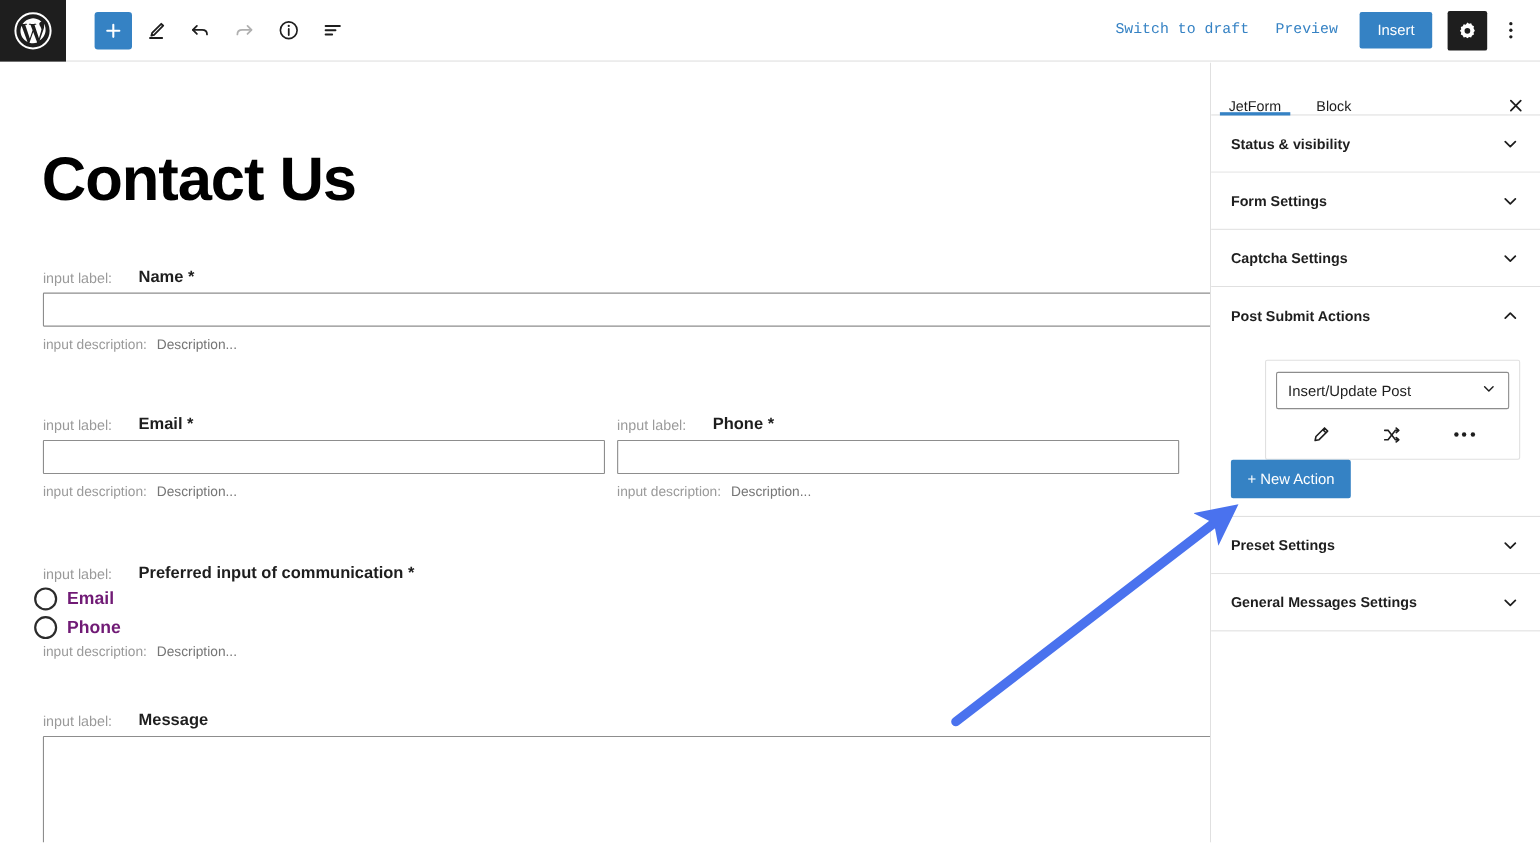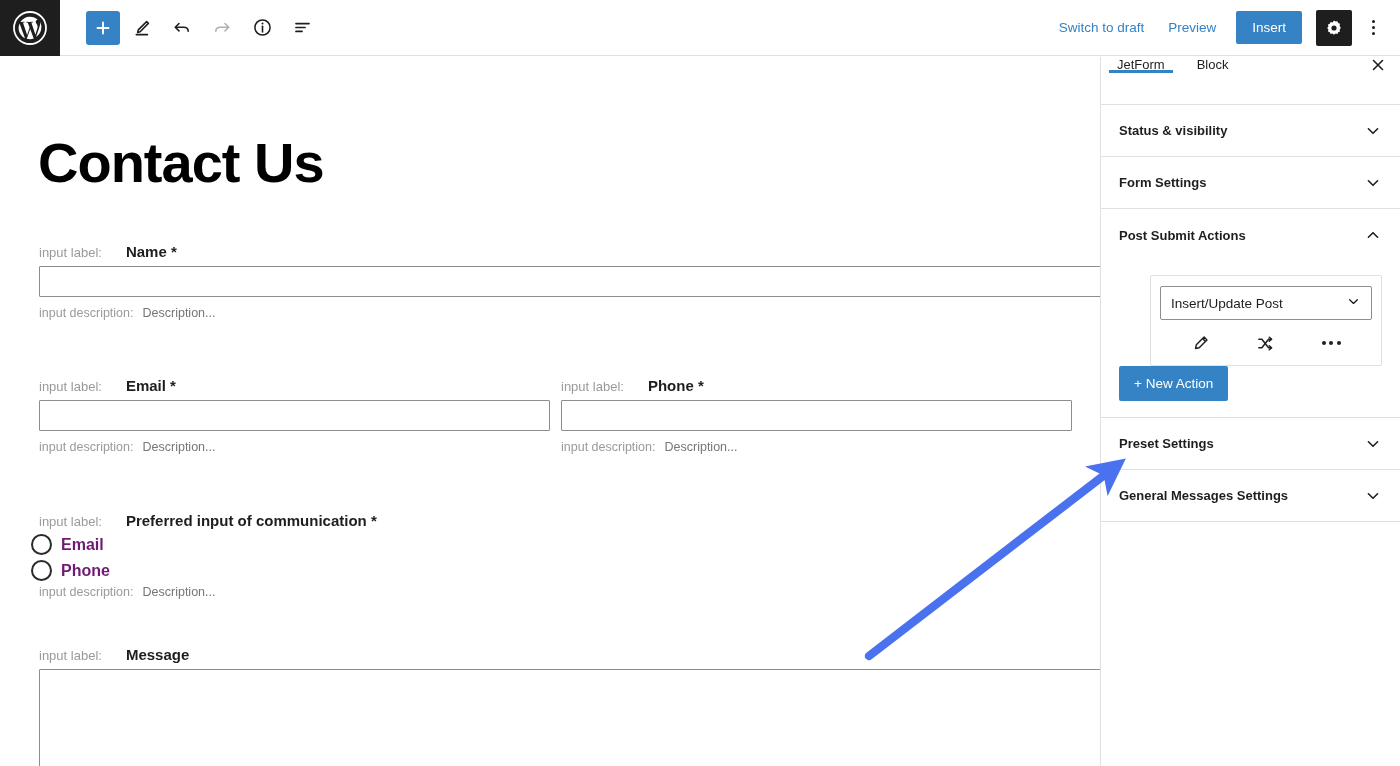--- a/index.html
+++ b/index.html
@@ -28,21 +28,21 @@
     display: flex; align-items: center; justify-content: center;
     background: transparent; border: none; cursor: pointer; color: #1e1e1e;
   }
   .tool-btn.primary { background: #3582c4; color: #fff; width: 34px; height: 34px; border-radius: 3px; }
   .tool-btn.disabled { color: #b0b0b0; }
   .header-right {
     margin-left: auto; display: flex; align-items: center; gap: 0; padding-right: 12px;
   }
   .link-btn {
     background: none; border: none; color: #3582c4; font-size: 13.5px;
-    padding: 8px 12px; cursor: pointer; font-family: Liberation Sans, sans-serif; white-space: nowrap;
+    padding: 8px 12px; cursor: pointer; font-family: Liberation Mono, monospace; white-space: nowrap;
   }
   .update-btn {
     background: #3582c4; color: #fff; border: none; border-radius: 2px;
     font-size: 13.5px; padding: 9px 16px; margin-left: 8px; cursor: pointer;
     font-family: inherit;
   }
   .gear-btn {
     width: 36px; height: 36px; margin-left: 14px; border-radius: 2px;
     background: #1e1e1e; color: #fff; border: none; cursor: pointer;
     display: flex; align-items: center; justify-content: center;
@@ -93,21 +93,21 @@
     display: block; border: 1px solid #8d8d8d; background: #fff;
     margin-top: 6px; border-radius: 1px;
   }
 
   
   .sidebar {
     position: absolute; top: 57px; right: 0; width: 299px; height: 709px;
     background: #fff; overflow: hidden;
   }
   .tabs {
-    display: flex; align-items: flex-start; height: 48px; border-bottom: 1px solid #e0e0e0;
+    display: flex; align-items: flex-end; height: 48px; border-bottom: 1px solid #e0e0e0;
     position: relative;
   }
   .tab {
     padding: 0 16px; display: flex; align-items: center; font-size: 13px;
     color: #1e1e1e; background: none; border: none; cursor: pointer;
     font-family: inherit; position: relative; font-weight: 500;
   }
   .tab.active::after {
     content: ""; position: absolute; left: 8px; right: 8px; bottom: -1px;
     height: 3px; background: #3582c4;
@@ -319,20 +319,28 @@
 
     <div class="panel-row">
       <span class="panel-title">Form Settings</span>
       <span class="chev">
         <svg width="18" height="18" viewBox="0 0 18 18">
             <path d="M4.4 6.8L9 11.3l4.6-4.5" fill="none" stroke="#1e1e1e" stroke-width="1.6" stroke-linecap="round" stroke-linejoin="round"></path>
           </svg>
       </span>
     </div>
 
+    <div class="panel-row">
+      <span class="panel-title">Captcha Settings</span>
+      <span class="chev">
+        <svg width="18" height="18" viewBox="0 0 18 18">
+            <path d="M4.4 6.8L9 11.3l4.6-4.5" fill="none" stroke="#1e1e1e" stroke-width="1.6" stroke-linecap="round" stroke-linejoin="round"></path>
+          </svg>
+      </span>
+    </div>
 
     <div class="panel-row" style="border-bottom:none;">
       <span class="panel-title">Post Submit Actions</span>
       <span class="chev">
         <svg width="18" height="18" viewBox="0 0 18 18">
             <path d="M4.4 11.2L9 6.7l4.6 4.5" fill="none" stroke="#1e1e1e" stroke-width="1.6" stroke-linecap="round" stroke-linejoin="round"></path>
           </svg>
       </span>
     </div>
 

